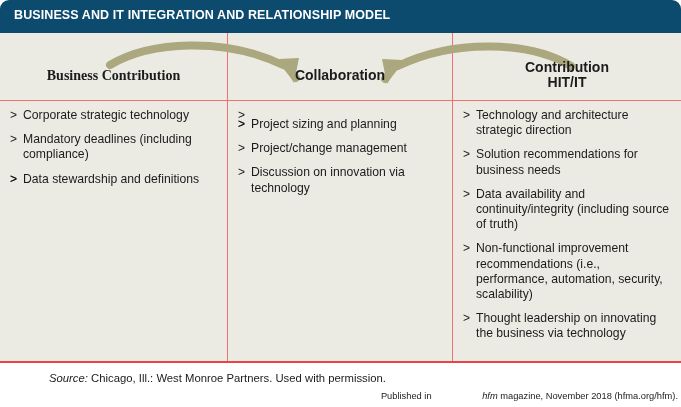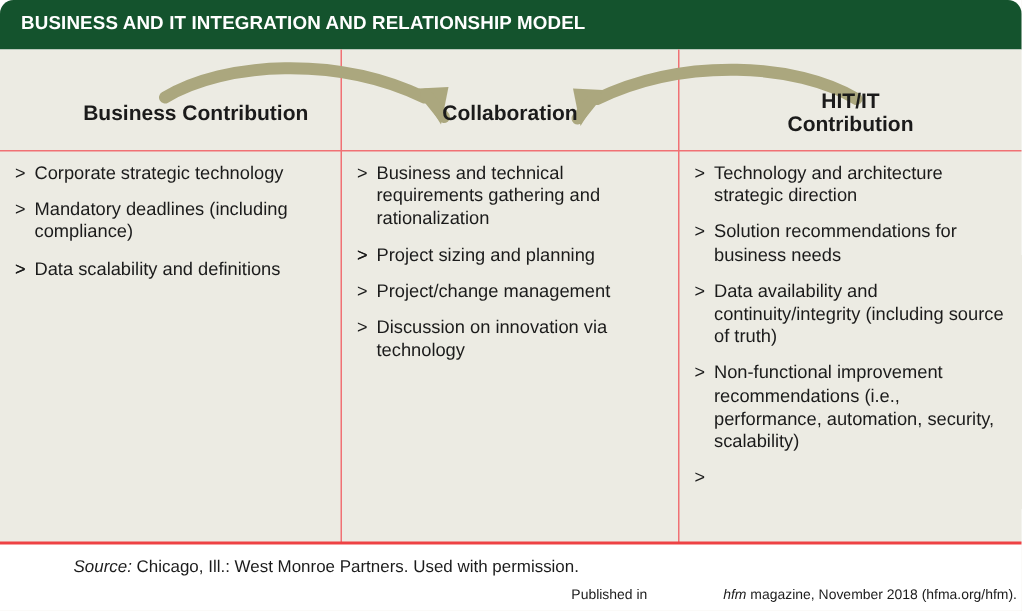--- a/index.html
+++ b/index.html
@@ -23,21 +23,21 @@
     height: 367px;
   }
 
   
   .title-bar {
     position: absolute;
     left: 0;
     top: 0;
     width: 681px;
     height: 33px;
-    background: #14532d;
+    background: #0c4a6e;
     border-radius: 9px 9px 0 0;
     box-sizing: border-box;
   }
   .title-text {
     position: absolute;
     left: 14px;
     top: 8px;
     font-size: 12.5px;
     font-weight: bold;
     color: #ffffff;
@@ -98,21 +98,21 @@
   
   .col-head {
     position: absolute;
     top: 68px;
     text-align: center;
     font-size: 14px;
     font-weight: bold;
     color: #1B1B1B;
     line-height: 15px;
   }
-  .col-head.c0 { left: 17px;   width: 227px; }
+  .col-head.c0 { left: 0px;   width: 227px; font-family: Liberation Serif, serif; }
   .col-head.c1 { left: 228px; width: 224px; }
   .col-head.c2 { left: 453px; width: 228px; top: 60px; }
 
   
   .col {
     position: absolute;
     top: 108px;
     box-sizing: border-box;
   }
   .col.c0 { left: 0px;   width: 227px; padding: 0 12px 0 10px; }
@@ -182,46 +182,45 @@
     <g>
       <path d="M571,33 C531,9 456,5 398,33" stroke="#ABA77E" stroke-width="8" fill="none" stroke-linecap="round"></path>
       <path d="M387,51 L402,27 L382,26 Z" fill="#ABA77E"></path>
       <path d="M397,31 L385,46" stroke="#ABA77E" stroke-width="8" stroke-linecap="round" fill="none"></path>
     </g>
   </svg>
 
   <div class="col-head c0">Business Contribution</div>
   <div class="col-head c1">Collaboration</div>
   <div class="col-head c2">
+    <div>Contribution</div>
     <div>HIT/IT</div>
-    <div>Contribution</div>
   </div>
 
   <div class="col c0">
     <div class="item">
       <span class="chev">&gt;</span>
       <span>Corporate strategic technology</span>
     </div>
     <div class="item">
       <span class="chev">&gt;</span>
       <span>Mandatory deadlines (including compliance)</span>
     </div>
     <div class="item">
       <span class="chev">&gt;</span>
     </div>
     <div class="item">
       <span class="chev">&gt;</span>
-      <span>Data scalability and definitions</span>
+      <span>Data stewardship and definitions</span>
     </div>
   </div>
 
   <div class="col c1">
     <div class="item">
       <span class="chev">&gt;</span>
-      <span>Business and technical requirements gathering and rationalization</span>
     </div>
     <div class="item">
       <span class="chev">&gt;</span>
     </div>
     <div class="item">
       <span class="chev">&gt;</span>
       <span>Project sizing and planning</span>
     </div>
     <div class="item">
       <span class="chev">&gt;</span>
@@ -245,20 +244,21 @@
     <div class="item">
       <span class="chev">&gt;</span>
       <span>Data availability and continuity/integrity (including source of truth)</span>
     </div>
     <div class="item">
       <span class="chev">&gt;</span>
       <span>Non-functional improvement recommendations (i.e., performance, automation, security, scalability)</span>
     </div>
     <div class="item">
       <span class="chev">&gt;</span>
+      <span>Thought leadership on innovating the business via technology</span>
     </div>
   </div>
 
   <div class="panel-bottom-rule"></div>
 </div>
 
 <div class="source-line">
   <span class="lead">Source:</span><span> Chicago, Ill.: West Monroe Partners. Used with permission.</span>
 </div>
 

